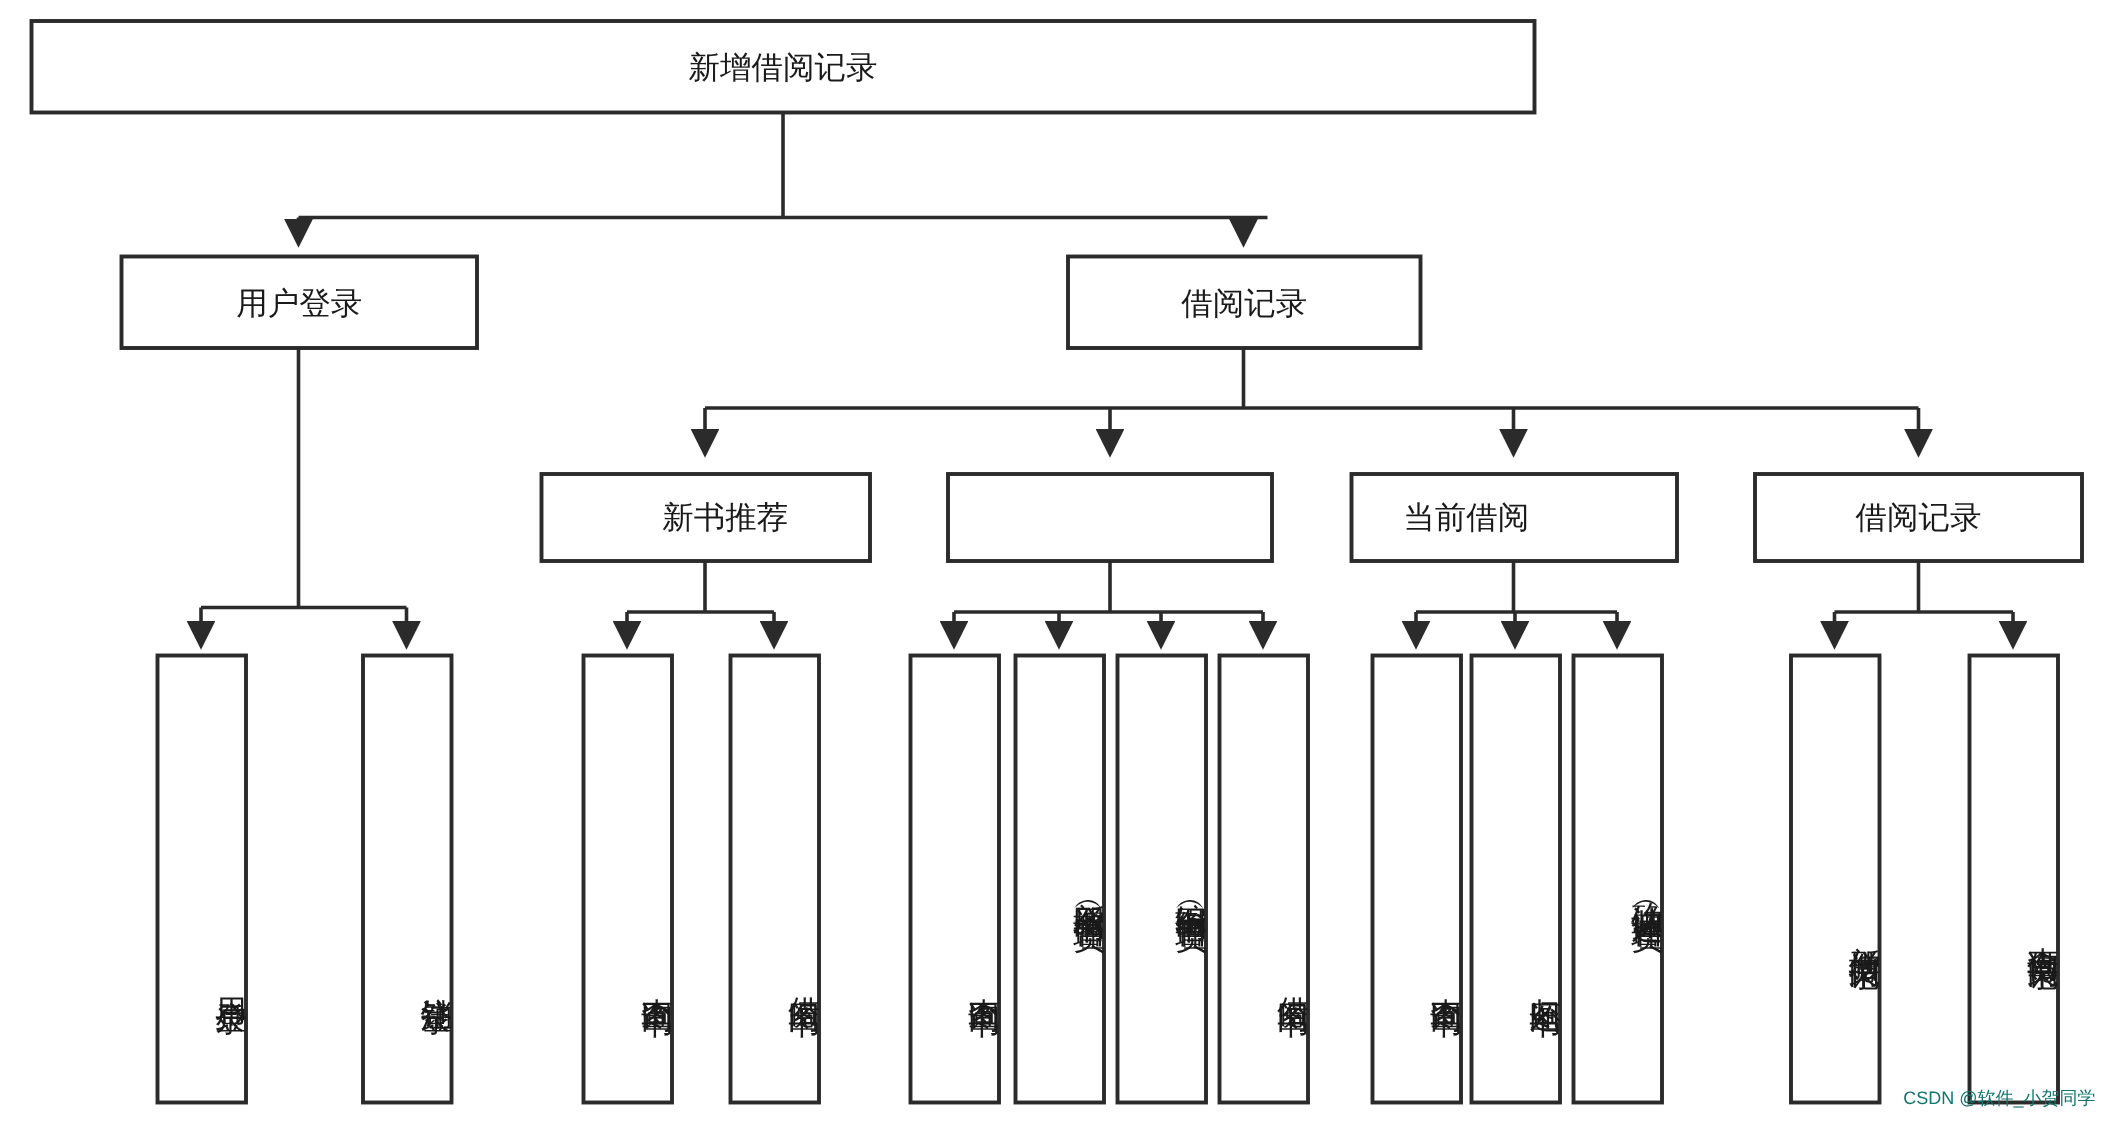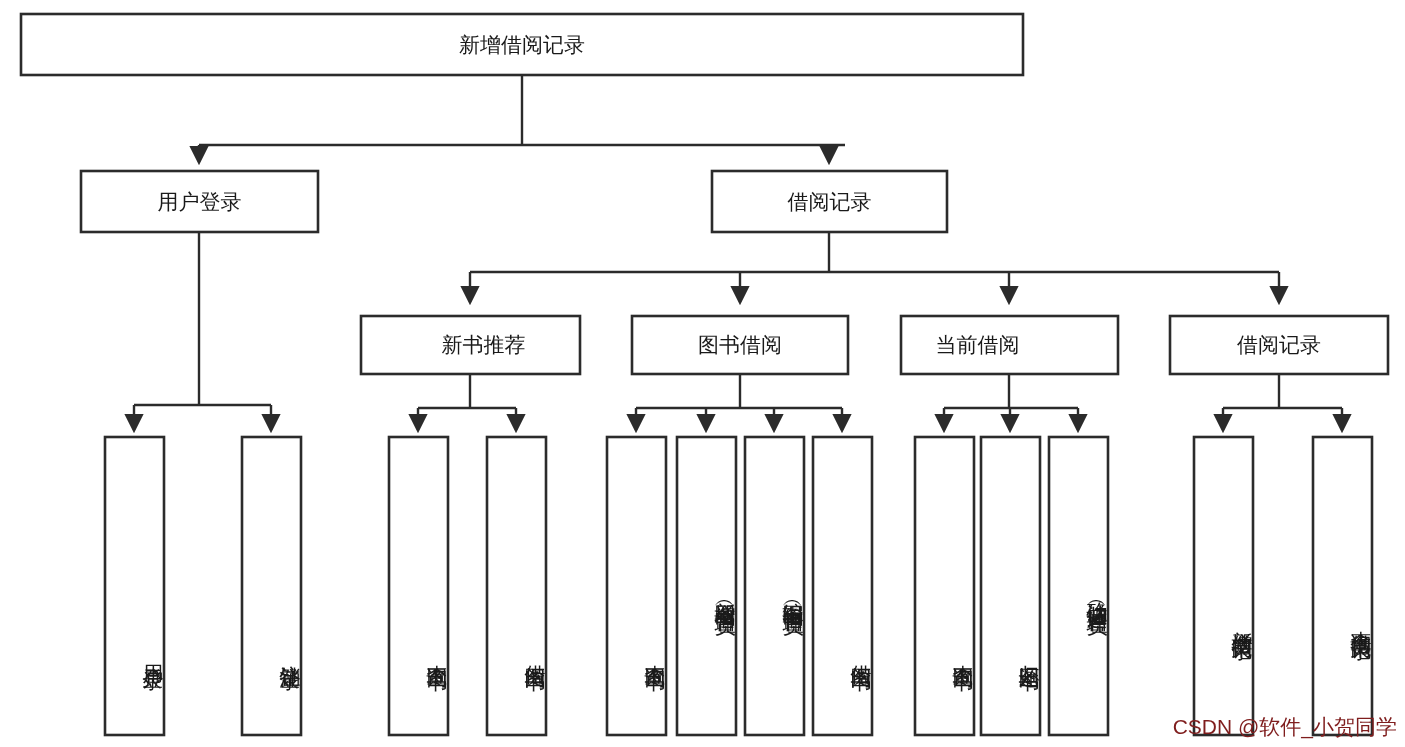--- a/index.html
+++ b/index.html
@@ -65,22 +65,22 @@
     align-items: center;
     justify-content: center;
     white-space: nowrap;
     pointer-events: none;
   }
   .watermark {
     position: absolute;
     right: 8px;
     bottom: 6px;
     font-family: "Liberation Sans", "DejaVu Sans", sans-serif;
-    font-size: 21px;
-    color: #7f1d1d;
+    font-size: 12px;
+    color: #0f766e;
     white-space: nowrap;
     pointer-events: none;
   }
 </style>
 </head>
 <body>
 
 <div id="diagram-root">
 
   <svg class="diagram-canvas" viewBox="0 0 1405 747" xmlns="http://www.w3.org/2000/svg">
@@ -172,21 +172,20 @@
     <rect class="node-rect" x="1194" y="437" width="59" height="298"></rect>
     <rect class="node-rect" x="1313" y="437" width="59" height="298"></rect>
   </svg>
 
   <div class="horiz-label" style="left:21px; top:14px; width:1002px; height:61px;">新增借阅记录</div>
 
   <div class="horiz-label" style="left:81px; top:171px; width:237px; height:61px;">用户登录</div>
   <div class="horiz-label" style="left:712px; top:171px; width:235px; height:61px;">借阅记录</div>
 
   <div class="horiz-label" style="left:361px; top:316px; width:245px; height:58px;">新书推荐</div>
-  <div class="horiz-label" style="left:632px; top:316px; width:216px; height:58px;">图书借阅</div>
   <div class="horiz-label" style="left:869px; top:316px; width:217px; height:58px;">当前借阅</div>
   <div class="horiz-label" style="left:1170px; top:316px; width:218px; height:58px;">借阅记录</div>
 
   <div class="vert-label" style="left:105px; top:437px; width:59px; height:298px; padding-top:66px;">用户登录</div>
   <div class="vert-label" style="left:242px; top:437px; width:59px; height:298px; padding-top:66px;">注销登录</div>
 
   <div class="vert-label" style="left:389px; top:437px; width:59px; height:298px; padding-top:66px;">查询图书</div>
   <div class="vert-label" style="left:487px; top:437px; width:59px; height:298px; padding-top:66px;">借阅图书</div>
 
   <div class="vert-label" style="left:607px; top:437px; width:59px; height:298px; padding-top:66px;">查询图书</div>

